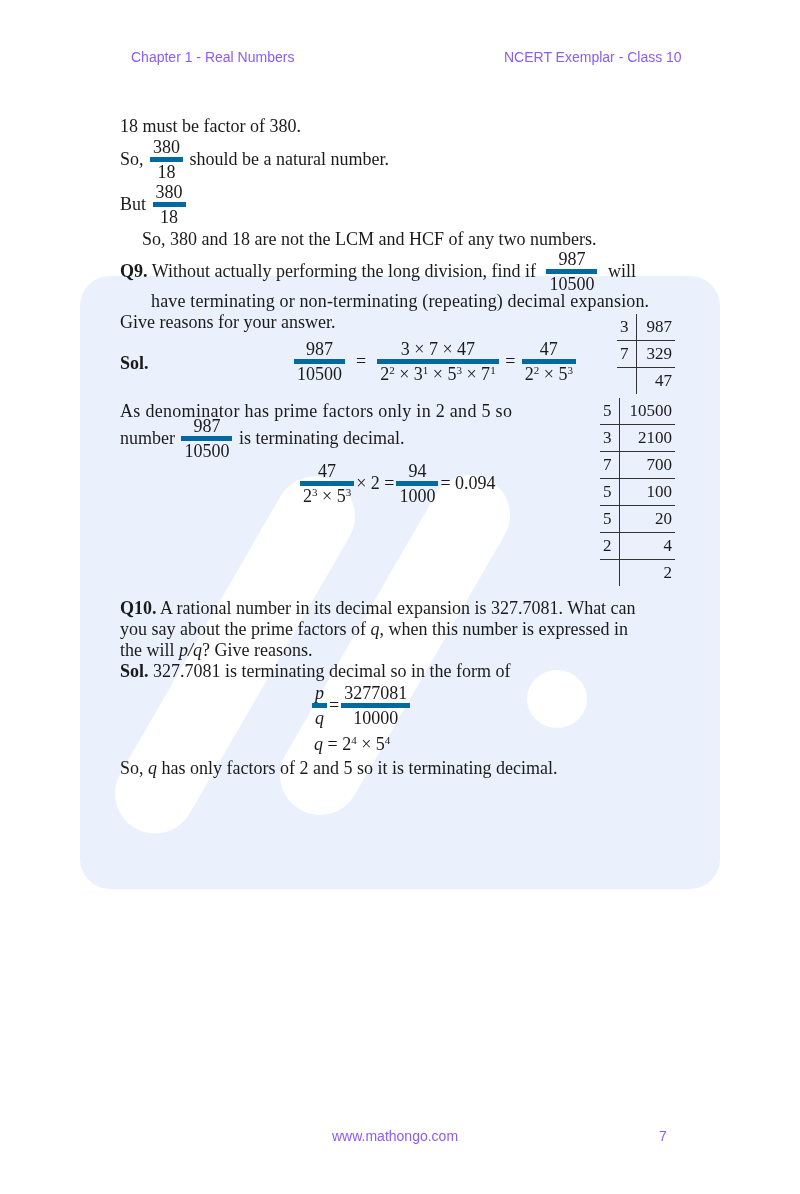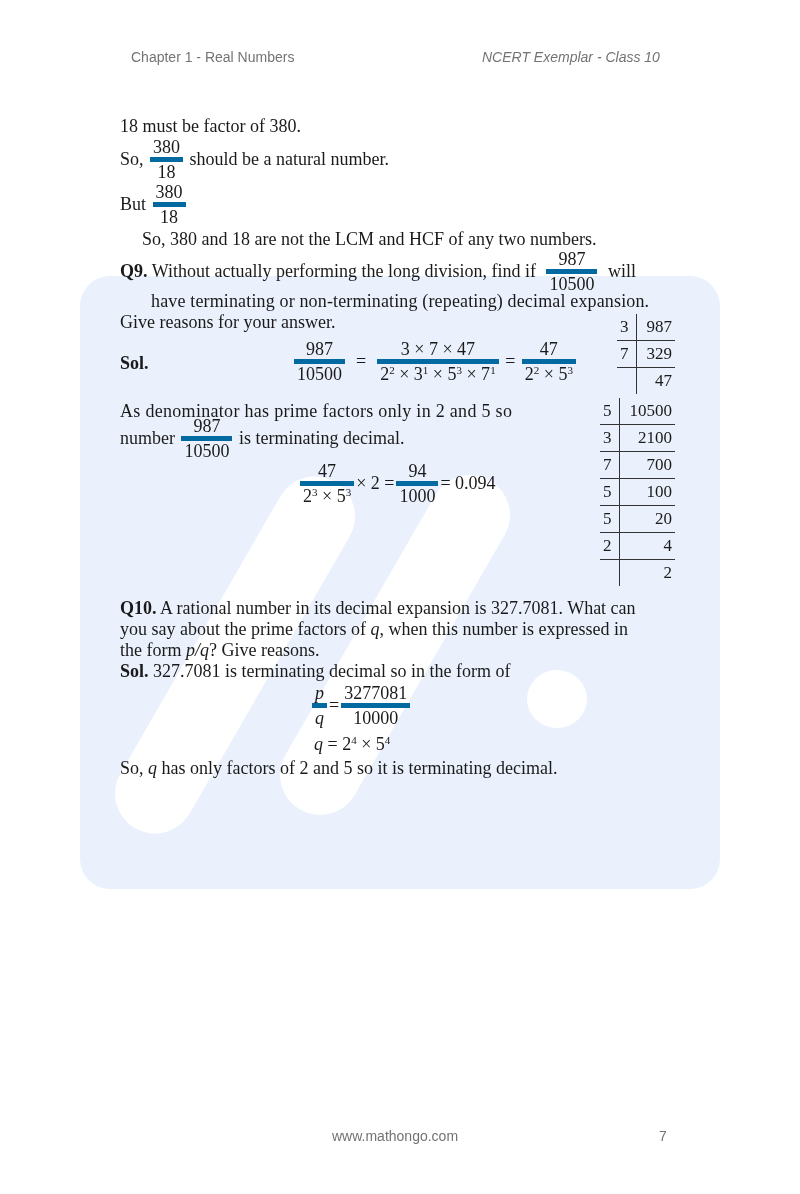--- a/index.html
+++ b/index.html
@@ -1,18 +1,18 @@
 <!DOCTYPE html>
 <html><head>
 <meta charset="utf-8">
 <style>
   html, body { margin:0; padding:0; }
   body { width:800px; height:1194px; background:#ffffff; position:relative; overflow:hidden;
          font-family:"Liberation Serif", "DejaVu Serif", serif; color:#1a1a1a; }
-  .hdr, .ftr { position:absolute; font-family:"Liberation Sans", "DejaVu Sans", sans-serif; font-size:14px; color:#737373; }
+  .hdr, .ftr { position:absolute; font-family:"Liberation Sans", "DejaVu Sans", sans-serif; font-size:14px; color:#8b5cf6; }
   .watermark-bg { position:absolute; left:80px; top:276px; width:640px; height:613px; background:#eaf1fc; border-radius:30px; }
   .stripe { position:absolute; background:#ffffff; border-radius:40px; transform-origin:center; }
   .dot { position:absolute; background:#ffffff; border-radius:50%; }
   .abs { position:absolute; white-space:nowrap; font-size:18px; line-height:22px; }
   .frac { display:inline-block; vertical-align:middle; text-align:center; margin:0 2px; }
   .frac .num { display:block; border-bottom:5px solid #0369a1; padding:0 3px; line-height:19px; }
   .frac .den { display:block; padding:0 3px; line-height:21px; }
   .it { font-style:italic; }
   b { font-weight:bold;text-align:center; }
   sup { font-size:11px; line-height:0; vertical-align:6px; }
@@ -24,21 +24,21 @@
 </style>
 </head>
 <body>
 
 <div class="watermark-bg"></div>
 <div class="stripe" style="left:195px;top:455px;width:80px;height:400px;transform:rotate(30deg);"></div>
 <div class="stripe" style="left:355px;top:455px;width:80px;height:380px;transform:rotate(30deg);"></div>
 <div class="dot" style="left:527px;top:670px;width:60px;height:58px;"></div>
 
 <div class="hdr" style="left:131px;top:49px;">Chapter 1 - Real Numbers</div>
-<div class="hdr" style="left:482px;top:49px;font-style:italic;">NCERT Exemplar - Class 10</div>
+<div class="hdr" style="left:504px;top:49px;">NCERT Exemplar - Class 10</div>
 
 <div class="abs" style="left:120px;top:115px;">18 must be factor of 380.</div>
 <div class="abs" style="left:120px;top:138px;">
   <span>So,</span>
   <span class="frac"><span class="num">380</span><span class="den">18</span></span>
   <span>should be a natural number.</span>
 </div>
 <div class="abs" style="left:120px;top:183px;">
   <span>But</span>
   <span class="frac"><span class="num">380</span><span class="den">18</span></span>
@@ -123,21 +123,21 @@
   </table>
 
 <div class="abs" style="left:120px;top:597px;">
   <b>Q10.</b>
   <span>A rational number in its decimal expansion is 327.7081. What can</span>
 </div>
 <div class="abs" style="left:120px;top:618px;">
   <span>you say about the prime factors of</span> <span class="it">q</span><span>, when this number is expressed in</span>
 </div>
 <div class="abs" style="left:120px;top:639px;">
-  <span>the form</span> <span class="it">p/q</span><span>? Give reasons.</span>
+  <span>the will</span> <span class="it">p/q</span><span>? Give reasons.</span>
 </div>
 <div class="abs" style="left:120px;top:660px;">
   <b>Sol.</b> <span>327.7081 is terminating decimal so in the form of</span>
 </div>
 <div class="abs" style="left:310px;top:684px;">
   <span class="frac"><span class="num it">p</span><span class="den it">q</span></span>=<span class="frac"><span class="num">3277081</span><span class="den">10000</span></span>
 </div>
 <div class="abs" style="left:314px;top:733px;text-align:right;">
   <span class="it">q</span> <span>= 2</span><sup>4</sup> × 5<sup>4</sup>
 </div>

